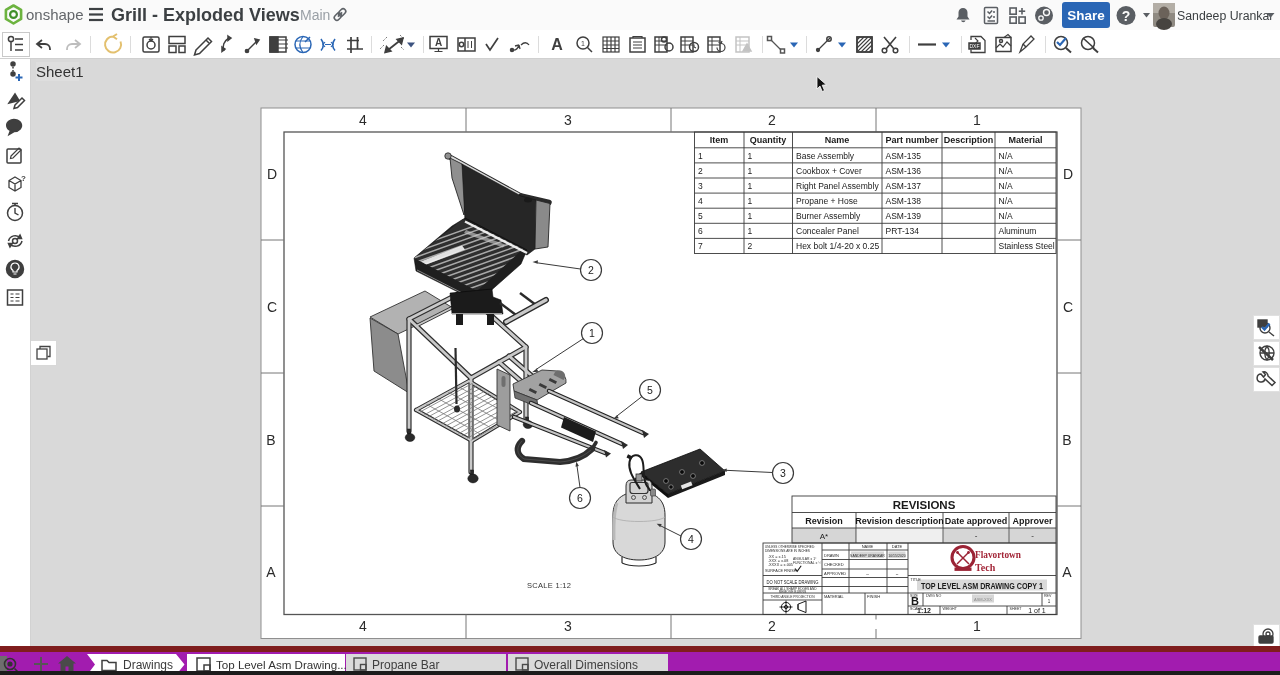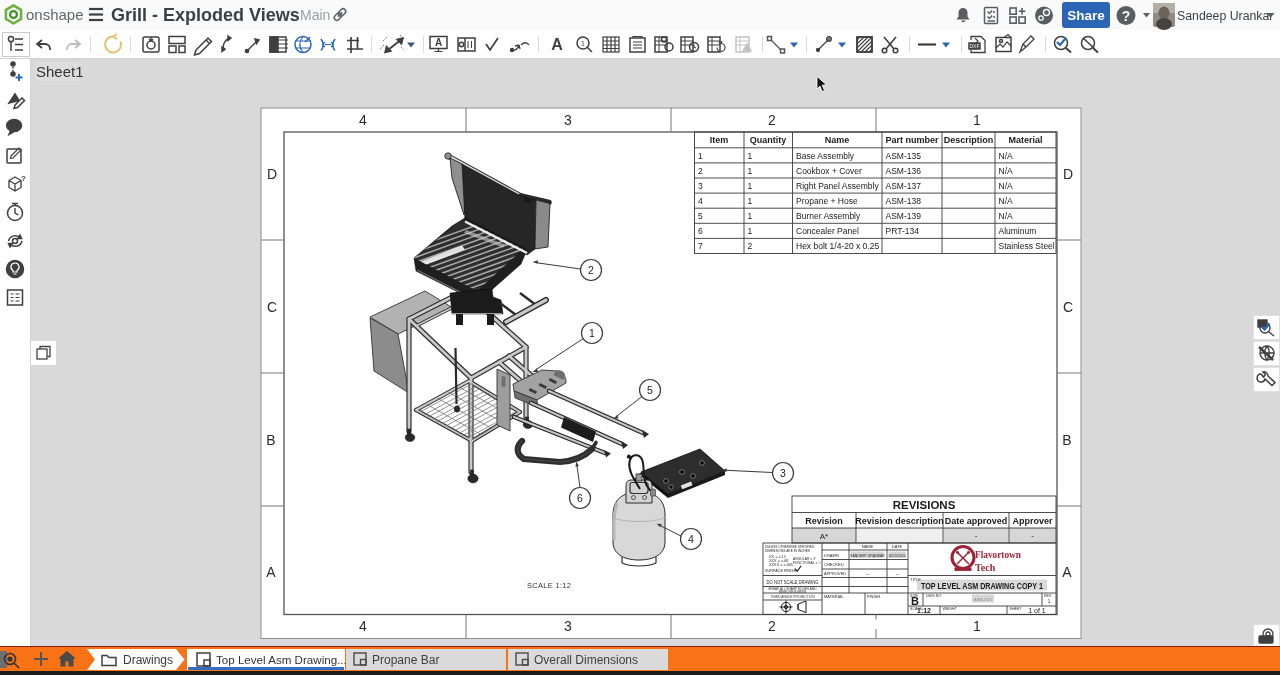--- a/index.html
+++ b/index.html
@@ -3,21 +3,21 @@
 <meta charset="utf-8">
 <style>
   * { margin:0; padding:0; box-sizing:border-box; }
   html,body { width:1280px; height:675px; overflow:hidden; font-family:"Liberation Sans", sans-serif; background:#d9d9d9; }
   #topbar { position:absolute; left:0; top:0; width:1280px; height:30px; background:#fafafa; z-index:20;text-align:right; }
   #toolbar { position:absolute; left:0; top:30px; width:1280px; height:29px; background:#ffffff; border-bottom:1px solid #d0d0d0; z-index:20; }
   #sidebar { position:absolute; left:0; top:59px; width:31px; height:587px; background:#ffffff; border-right:1px solid #d2d2d2; z-index:15; }
   #canvas { position:absolute; left:31px; top:59px; width:1249px; height:587px; background:#d9d9d9; z-index:1; }
   #mainsvg { position:absolute; left:0; top:0; width:1280px; height:675px; z-index:5; }
   #sheet1tab { position:absolute; left:36px; top:62px; width:43px; height:19px; background:#dedede; color:#333; font-size:15px; line-height:19px; text-align:center; z-index:6; }
-  #tabbar { position:absolute; left:0; top:646px; width:1280px; height:25px; background:#f97316; border-top:1px solid #7f1d1d; z-index:20; }
+  #tabbar { position:absolute; left:0; top:646px; width:1280px; height:25px; background:#a21caf; border-top:6px solid #7f1d1d; z-index:20; }
   #blackstrip { position:absolute; left:0; top:671px; width:1280px; height:4px; background:#1c1c1c; z-index:21; }
   .rbtn { position:absolute; left:1253px; width:27px; height:25px; background:#fff; border:1px solid #e0e0e0; z-index:6; }
   #pagesbtn { position:absolute; left:30px; top:340px; width:27px; height:26px; background:#fff; border:1px solid #d8d8d8; z-index:6; }
   .tb-title { font-weight:bold; font-size:18px; color:#3c4043; }
 </style>
 </head>
 <body>
 
 <div id="topbar">
   <svg width="1280" height="30" style="position:absolute;left:0;top:0">

